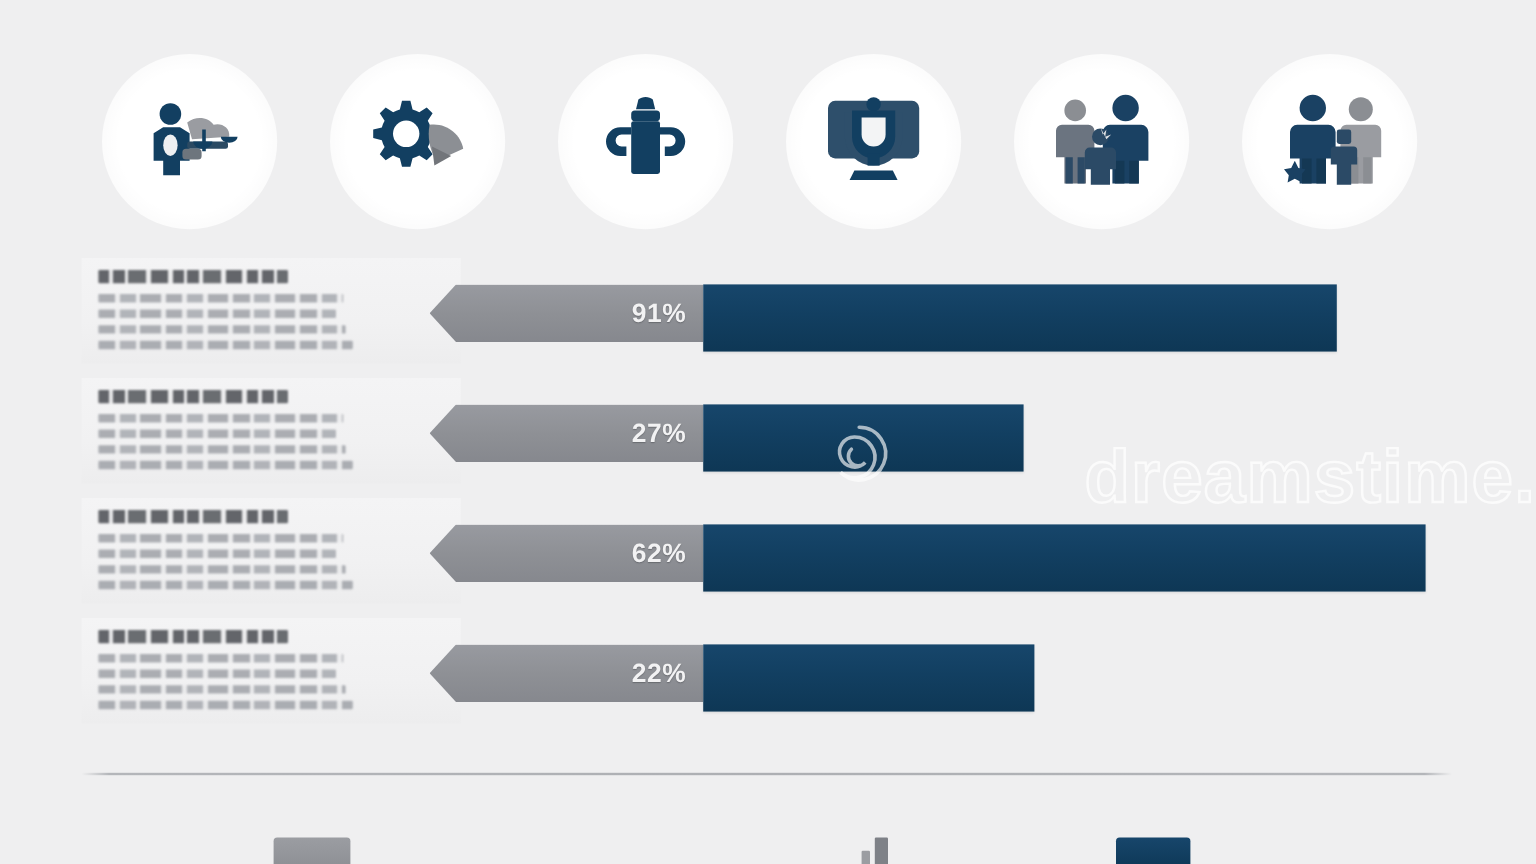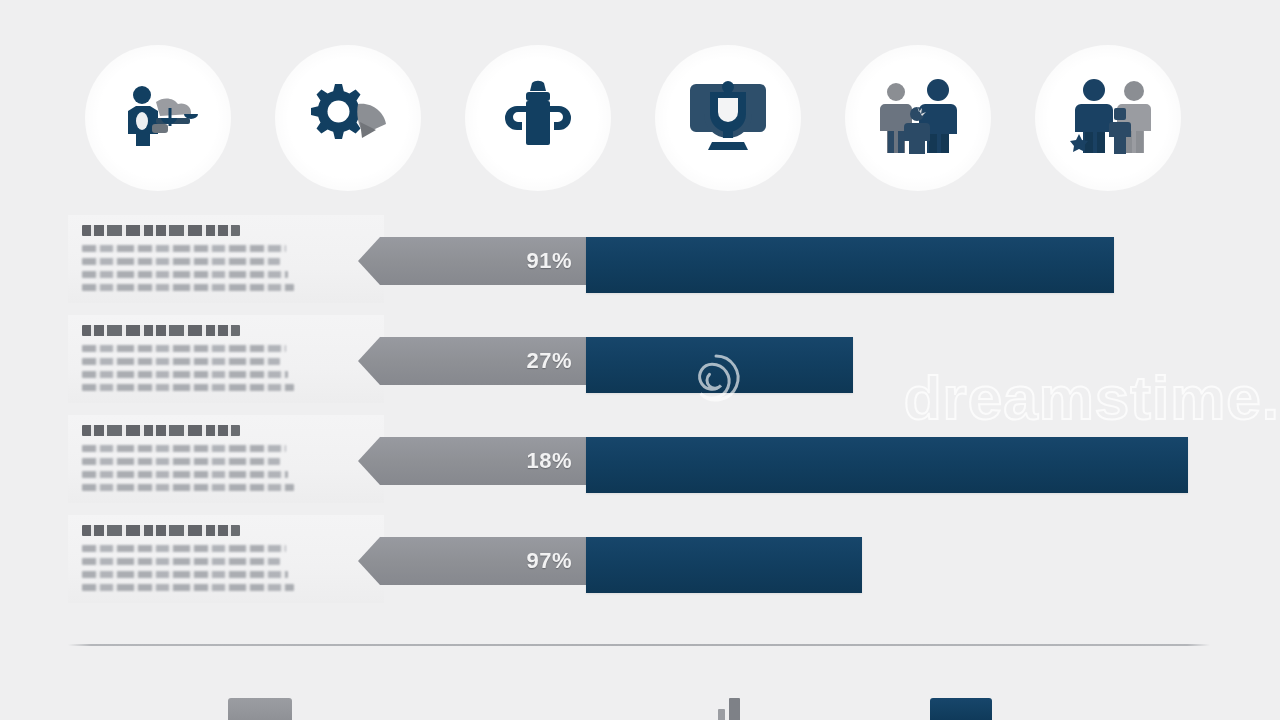--- a/index.html
+++ b/index.html
@@ -297,39 +297,39 @@
       <div class="card-heading"></div>
       <div class="card-lines">
         <div class="card-line l1"></div>
         <div class="card-line l2"></div>
         <div class="card-line l3"></div>
         <div class="card-line l4"></div>
       </div>
     </div>
     <div class="bar-wrap" style="left:358px; width:830px">
       <div class="chevron" style="width:228px">
-        <span class="pct">18%</span>
+        <span class="pct">62%</span>
       </div>
       <div class="bar-fill" style="left:228px; width:602px"></div>
     </div>
   </div>
 
   <div class="row" style="top:515px">
     <div class="text-card">
       <div class="card-heading"></div>
       <div class="card-lines">
         <div class="card-line l1"></div>
         <div class="card-line l2"></div>
         <div class="card-line l3"></div>
         <div class="card-line l4"></div>
       </div>
     </div>
     <div class="bar-wrap" style="left:358px; width:504px">
       <div class="chevron" style="width:228px">
-        <span class="pct">97%</span>
+        <span class="pct">22%</span>
       </div>
       <div class="bar-fill" style="left:228px; width:276px"></div>
     </div>
   </div>
 
   <div id="divider"></div>
 
   <div class="teaser" id="teaser-gray"></div>
   <div class="teaser" id="teaser-mini-a"></div>
   <div class="teaser" id="teaser-mini-b"></div>

